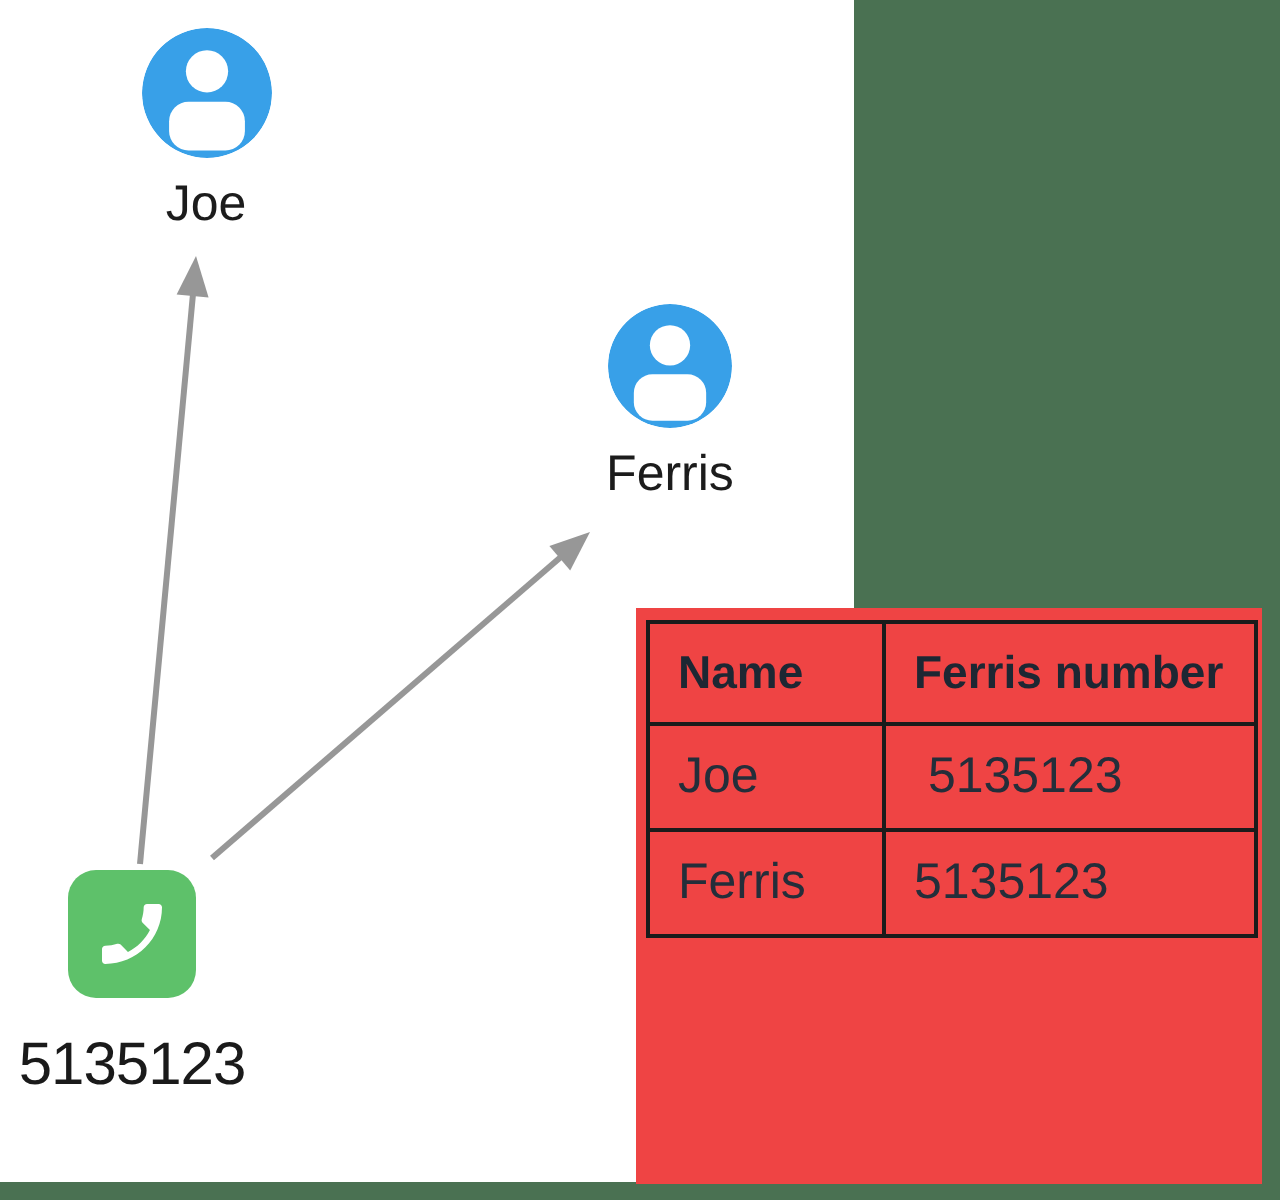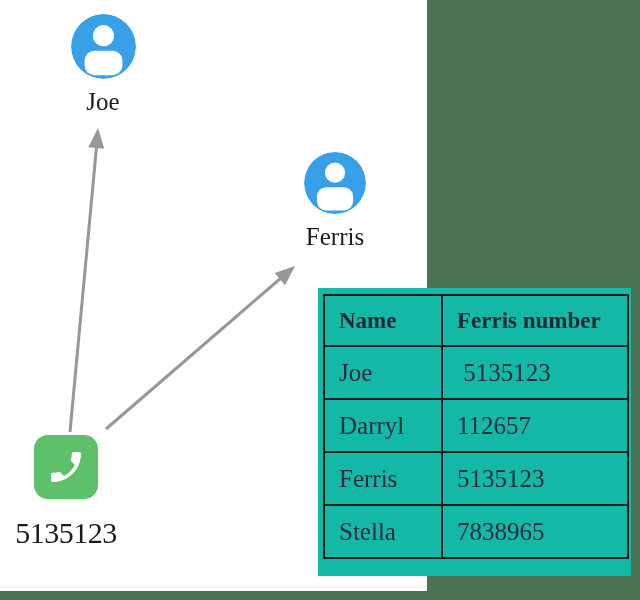--- a/index.html
+++ b/index.html
@@ -2,21 +2,21 @@
 <html><head>
 <meta charset="utf-8">
 <style>
   html, body { margin: 0; padding: 0; background: #ffffff; }
   .stage {
     position: relative;
     width: 640px;
     height: 600px;
     background: #ffffff;
     overflow: hidden;
-    font-family: Liberation Serif, serif;
+    font-family: Liberation Sans, sans-serif;
   }
 
   
   .green-right {
     position: absolute;
     left: 427px; top: 0;
     width: 213px; height: 600px;
     background: #4a7152;
   }
   .green-bottom {
@@ -68,23 +68,23 @@
     margin-top: 17px;
     font-size: 30px;
     letter-spacing: -0.5px;
     color: #1a1a1a;
     white-space: nowrap;
   }
 
   
   .table-panel {
     position: absolute;
-    left: 318px; top: 288px;
+    left: 318px; top: 304px;
     width: 313px; height: 288px;
-    background: #14b8a6;
+    background: #ef4444;
   }
   table.phonebook {
     position: absolute;
     left: 5px; top: 6px;
     width: 304px;
     border-collapse: collapse;
     table-layout: fixed;
   }
   .phonebook col.c-name  { width: 118px; }
   .phonebook col.c-phone { width: 186px; }
@@ -182,28 +182,20 @@
           <th>Name</th>
           <th>Ferris number</th>
         </tr>
       </thead>
       <tbody>
         <tr>
           <td>Joe</td>
           <td> 5135123</td>
         </tr>
         <tr>
-          <td>Darryl</td>
-          <td>112657</td>
-        </tr>
-        <tr>
           <td>Ferris</td>
           <td>5135123</td>
         </tr>
-        <tr>
-          <td>Stella</td>
-          <td>7838965</td>
-        </tr>
       </tbody>
     </table>
   </div>
 
 </div>
 
 </body></html>

